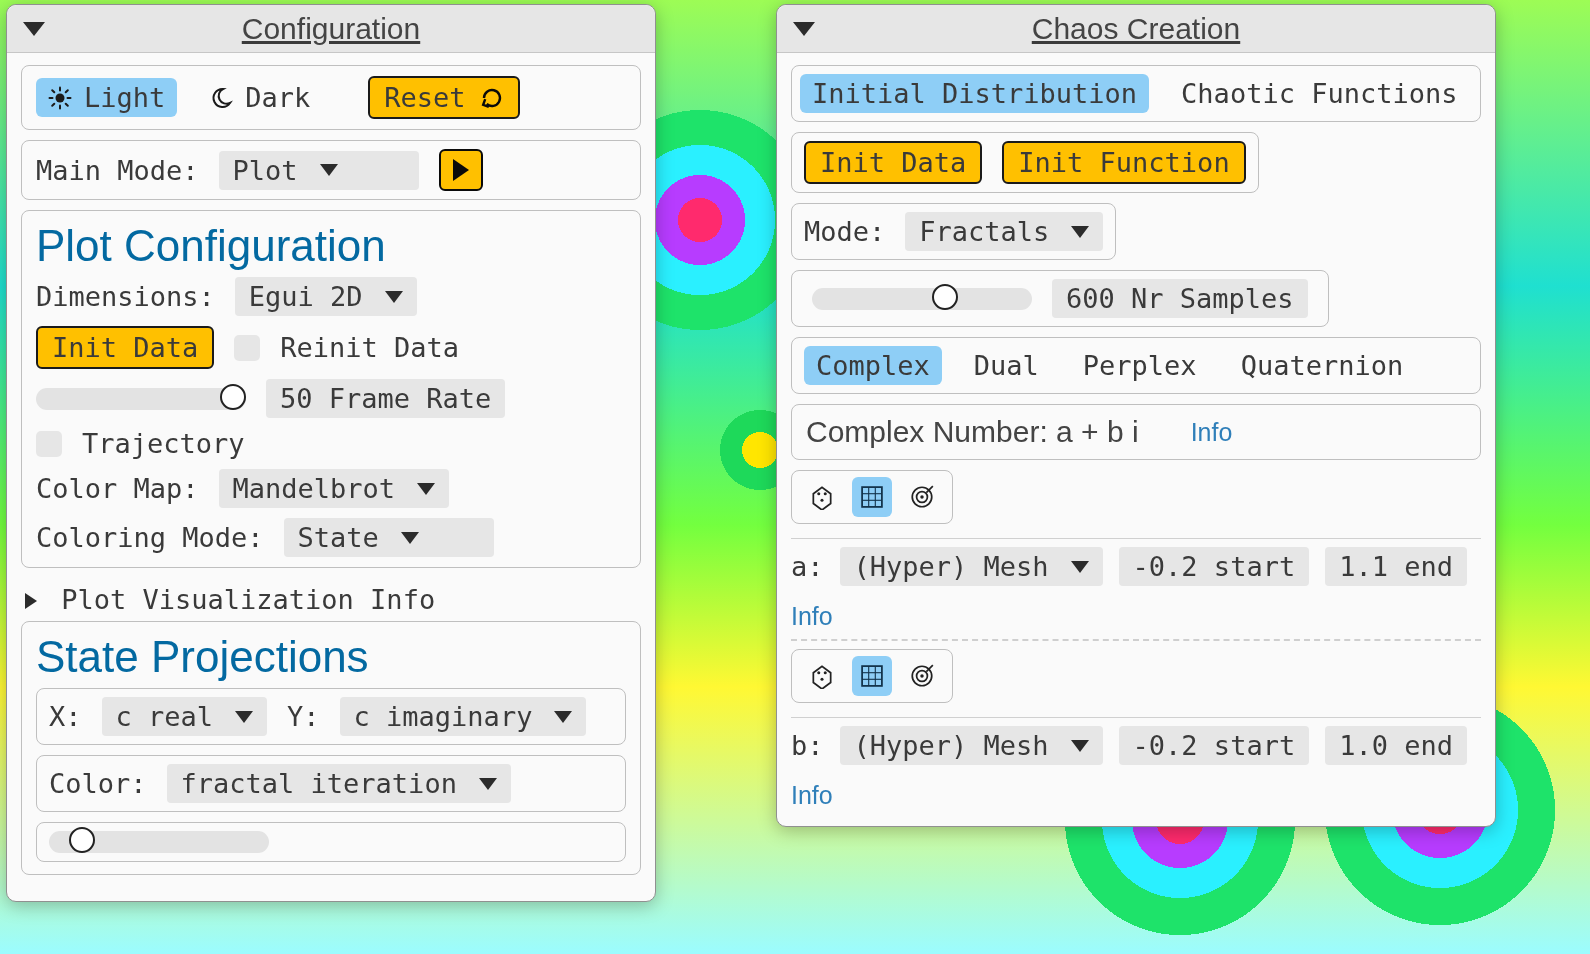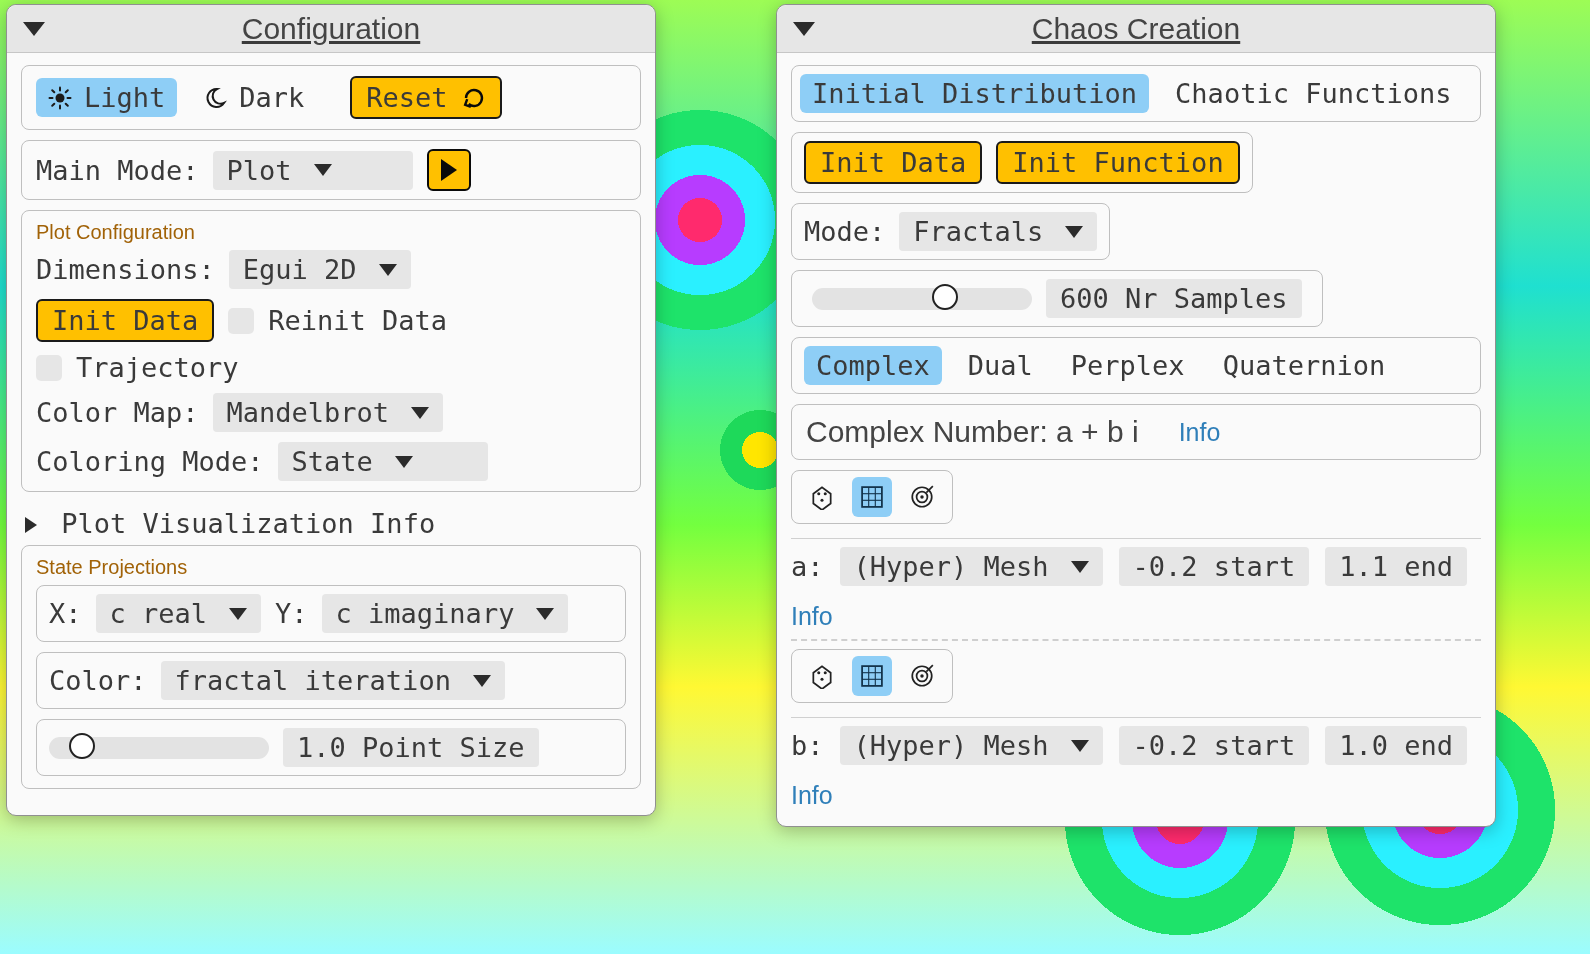--- a/index.html
+++ b/index.html
@@ -51,21 +51,21 @@
   }
   .panel-body { padding: 12px 14px 16px; }
 
   .frame {
     border: 1px solid #bfbfbf;
     border-radius: 8px;
     padding: 10px 14px;
     margin-bottom: 10px;
     background: #fafafa;
   }
-  .row { display: flex; align-items: center; flex-wrap: wrap; gap: 14px; }
+  .row { display: flex; align-items: center; flex-wrap: wrap; gap: 20px; }
   .lblmono { font-family: "DejaVu Sans Mono", Menlo, Consolas, monospace; color:#3a3a3a; }
 
   .tab {
     display: inline-flex; align-items: center;
     padding: 4px 12px; border-radius: 6px;
     font-family: "DejaVu Sans Mono", Menlo, Consolas, monospace;
     font-size: 27px;
     cursor: pointer;
   }
   .tab.selected { background: #8ecef6; }
@@ -115,21 +115,21 @@
   }
 
   .valuebox {
     display:inline-flex;align-items:center;
     background:#e6e6e6;border-radius:4px;
     padding:4px 14px;
     font-family:"DejaVu Sans Mono", Menlo, Consolas, monospace;
     font-size:27px;
   }
 
-  .section-title { font-size: 20px; color:#a16207; margin-bottom: 4px; }
+  .section-title { font-size: 44px; color:#0369a1; margin-bottom: 4px; }
 
   .disclosure-right {
     width:0;height:0;border-top:8px solid transparent;border-bottom:8px solid transparent;border-left:12px solid #2b2b2b;display:inline-block;margin-right:8px;
   }
   .disclosure-row { font-family:"DejaVu Sans Mono", Menlo, Consolas, monospace; font-size:27px; padding:6px 4px; cursor:pointer;}
 
   .sep { height:4px; border-top:2px dashed #cfcfcf; margin:6px 0; }
 
   .link { color:#2f7fb9; font-size:25px; cursor:pointer; }
 
@@ -211,20 +211,30 @@
         </div>
       </div>
       <div class="row" style="margin-top:10px">
         <div class="btn-yellow">
           <span>Init Data</span>
         </div>
         <span class="checkbox"></span>
         <span class="lblmono" style="font-size:27px">Reinit Data</span>
       </div>
       <div class="row" style="margin-top:10px">
+        <div class="slider">
+          <div class="slider-track" style="width:210px">
+            <div class="slider-thumb" style="left:184px"></div>
+          </div>
+        </div>
+        <div class="valuebox">
+            <span>50 Frame Rate</span>
+          </div>
+      </div>
+      <div class="row" style="margin-top:10px">
         <span class="checkbox"></span>
         <span class="lblmono" style="font-size:27px">Trajectory</span>
       </div>
       <div class="row" style="margin-top:10px">
         <span class="lblmono" style="font-size:27px">Color Map:</span>
         <div class="dropdown">
           <span>Mandelbrot</span>
           <span class="dd-tri"></span>
         </div>
       </div>
@@ -270,23 +280,20 @@
         </div>
       </div>
 
       <div class="frame" style="padding:8px 12px; margin-bottom:2px">
         <div class="row">
           <div class="slider">
             <div class="slider-track" style="width:220px">
               <div class="slider-thumb" style="left:20px"></div>
             </div>
           </div>
-          <div class="valuebox">
-              <span>1.0 Point Size</span>
-            </div>
         </div>
       </div>
     </div>
 
   </div>
 </div>
 
 <div class="panel" style="left:760px; top:4px; width:720px;margin-left:16px;">
   <div class="panel-header">
     <span class="collapse-tri"></span>

